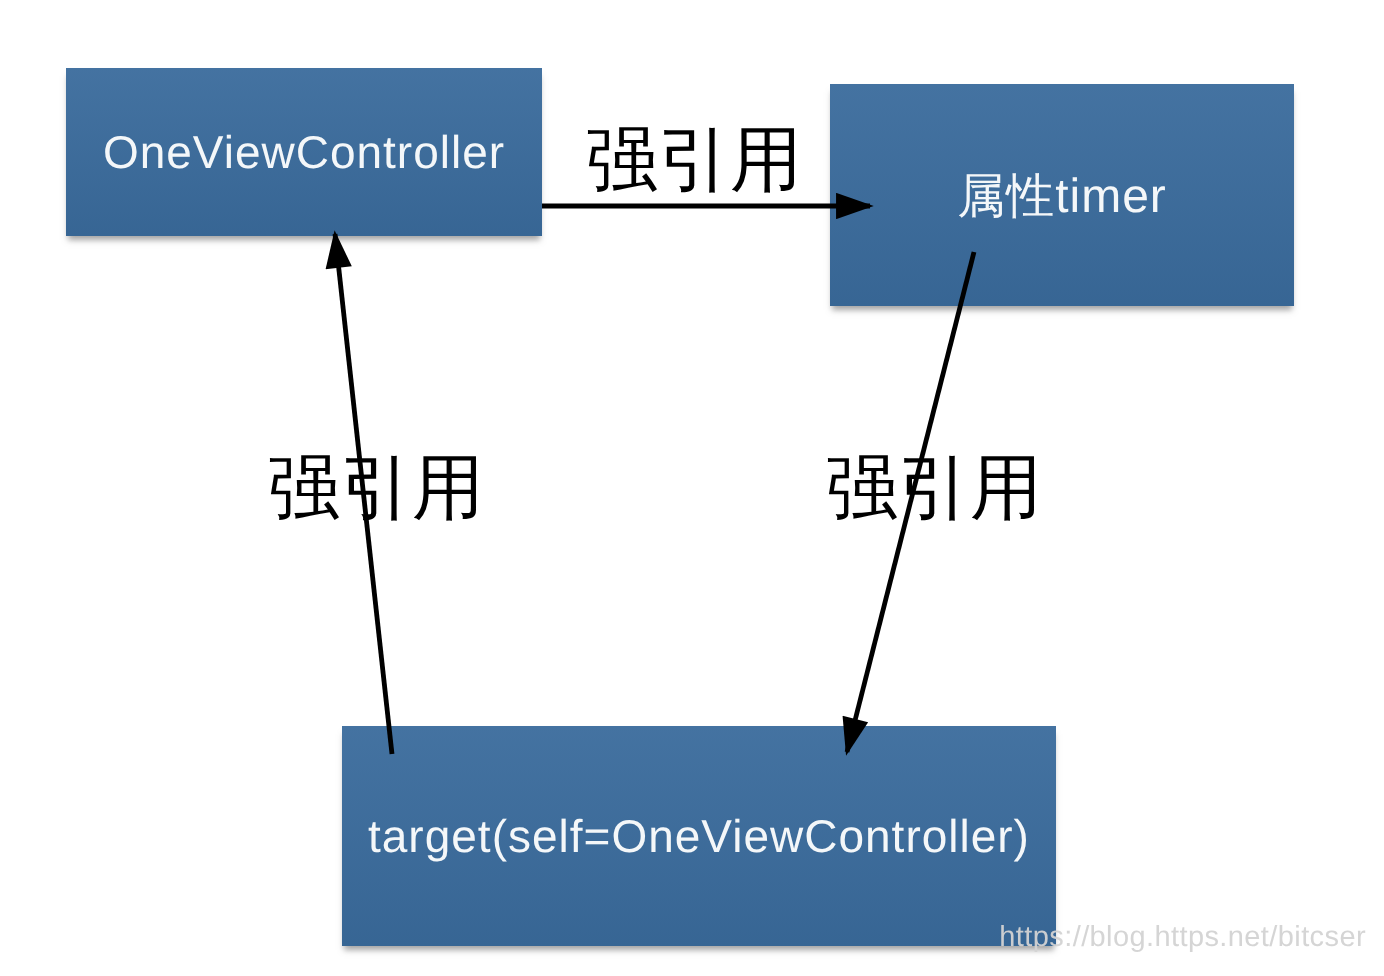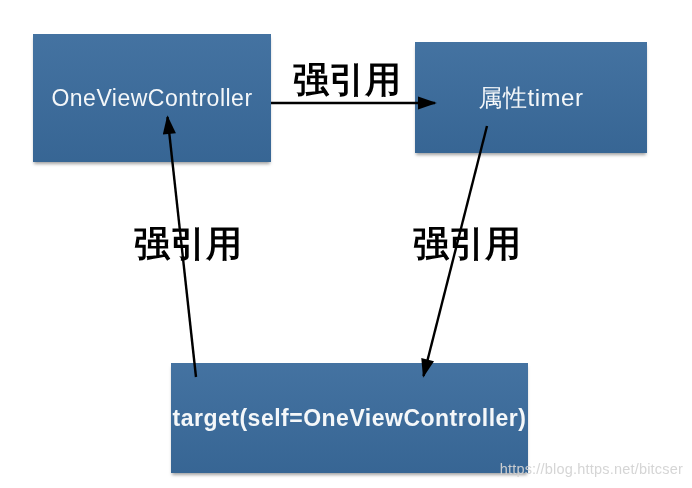--- a/index.html
+++ b/index.html
@@ -20,30 +20,30 @@
     background: #3a6b9c;
     background-image: linear-gradient(180deg, rgba(255,255,255,0.05), rgba(0,0,0,0.05));
     box-shadow: 0 3px 3px -1px rgba(90,90,90,0.55);
     display: flex;
     align-items: center;
     justify-content: center;
     color: #f4f7f9;
     font-weight: 300;
     letter-spacing: 0.5px;
   }
-  .node-one    { left: 33px;  top: 34px;  width: 238px; height: 128px; font-size: 23px; }
+  .node-one    { left: 33px;  top: 34px;  width: 238px; height: 84px; font-size: 23px; }
   .node-timer  { left: 415px; top: 42px;  width: 232px; height: 111px; font-size: 24px; }
-  .node-target { left: 171px; top: 363px; width: 357px; height: 110px; font-size: 23px; font-weight: bold; }
+  .node-target { left: 171px; top: 363px; width: 357px; height: 110px; font-size: 23px; }
 
   .edge-label {
     position: absolute;
     transform: translateX(-50%);
     color: #000000;
     font-size: 36px;
-    font-weight: 700;
+    font-weight: 400;
     line-height: 1;
     white-space: nowrap;
   }
   .edge-label-top   { left: 347px; top: 62px;  }
   .edge-label-left  { left: 188px; top: 226px; }
   .edge-label-right { left: 467px; top: 226px; }
 
   svg.arrows {
     position: absolute;
     left: 0; top: 0;

